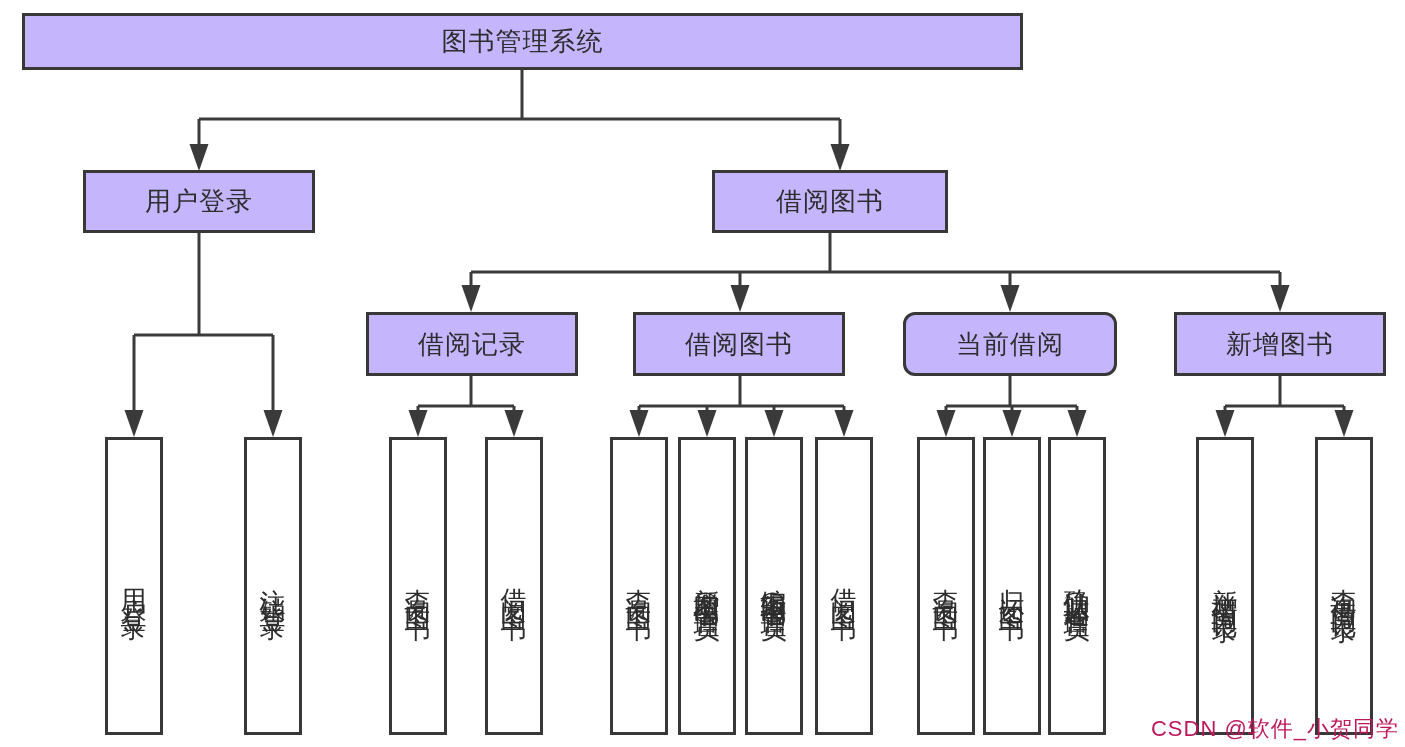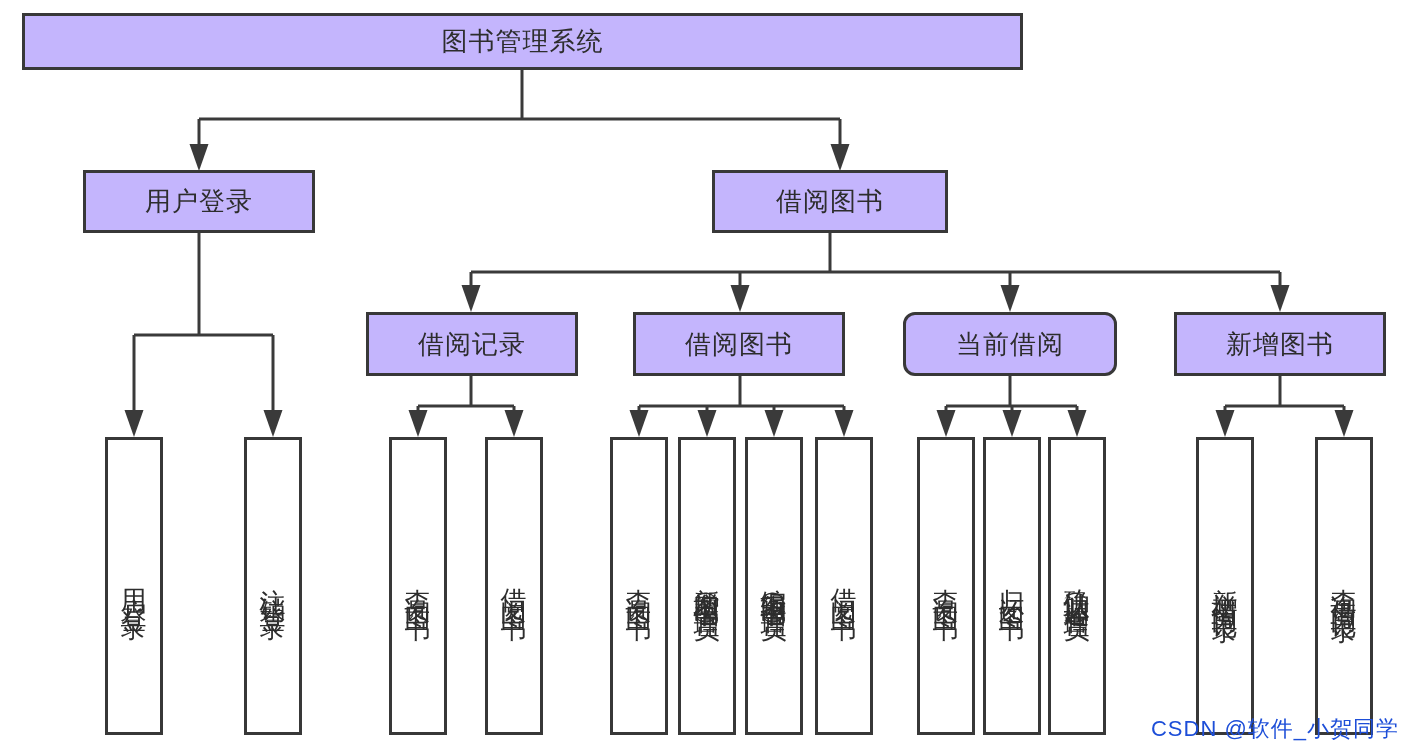--- a/index.html
+++ b/index.html
@@ -62,21 +62,21 @@
     white-space: nowrap;
   }
   .len4 .vtext { letter-spacing: 9px; }
   .len6 .vtext { letter-spacing: 6px; }
   .len9 .vtext { letter-spacing: 4px; }
   .watermark {
     position: absolute;
     right: 6px;
     top: 714px;
     z-index: 5;
-    color: #1d4ed8;
+    color: #be185d;
     font-size: 22px;
     letter-spacing: 1px;
     white-space: nowrap;
   }
   svg line, svg polyline { stroke: #3a3a3a; stroke-width: 3; }
   svg polygon { fill: #3a3a3a; stroke: none; }
 </style>
 </head>
 <body>
 

